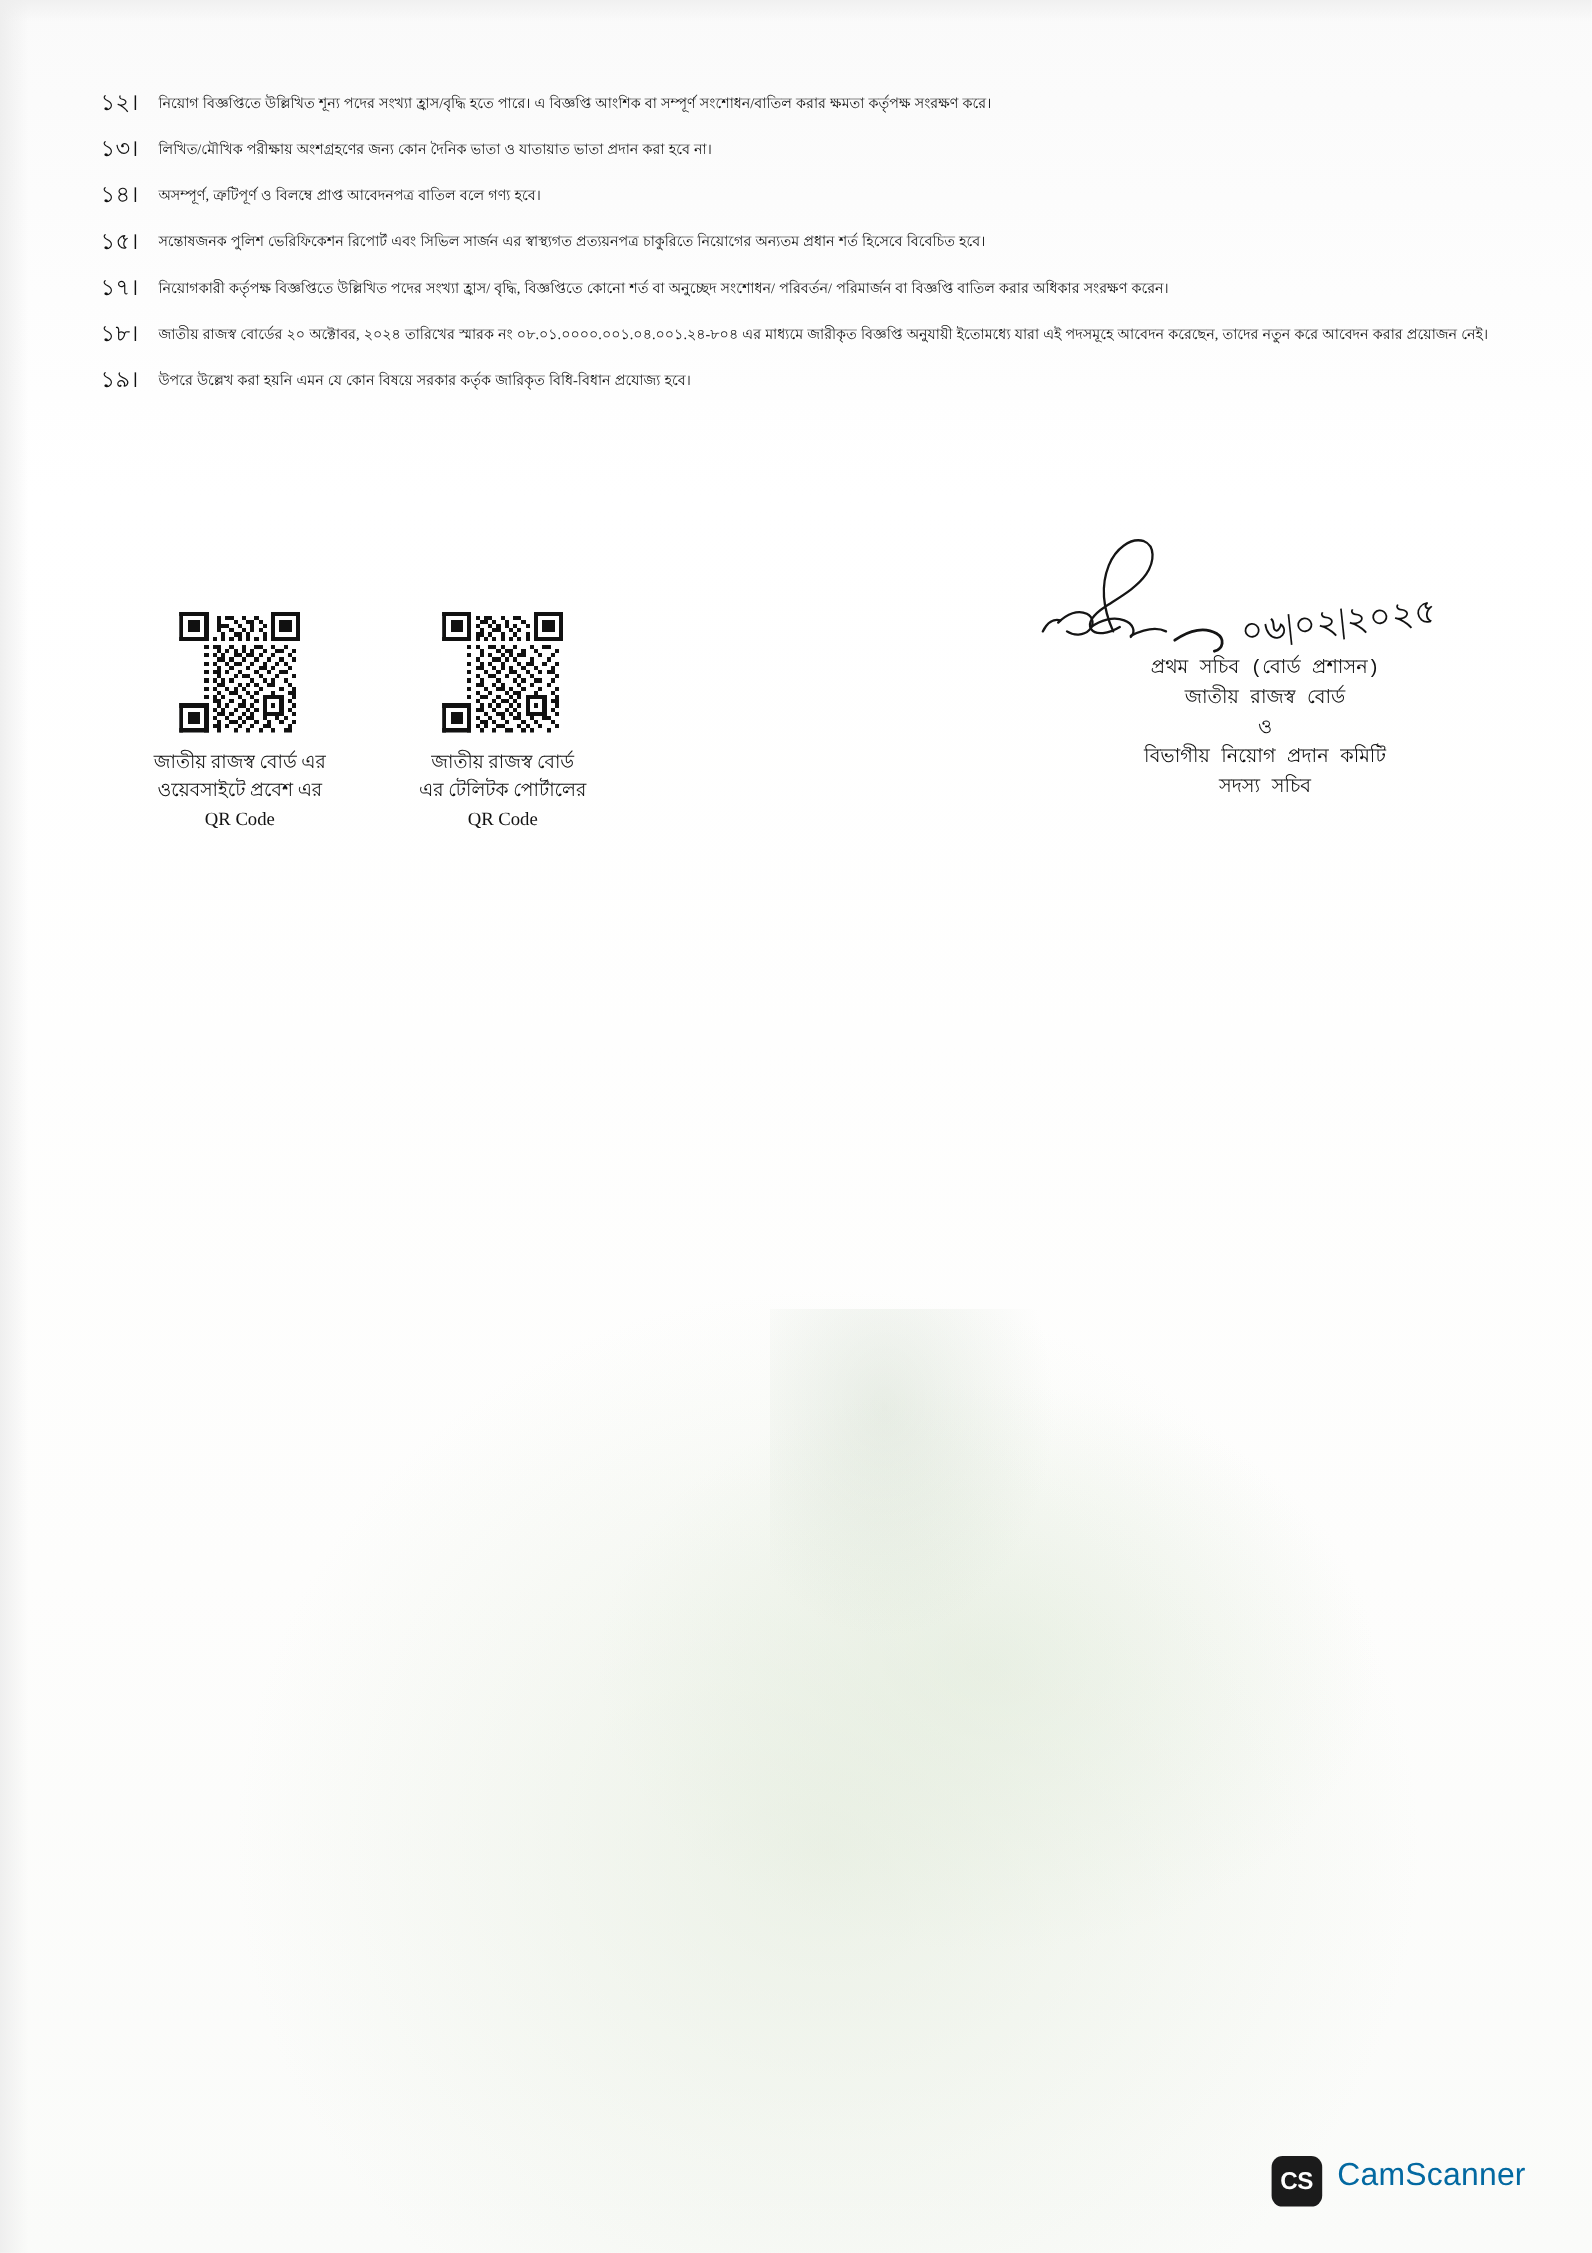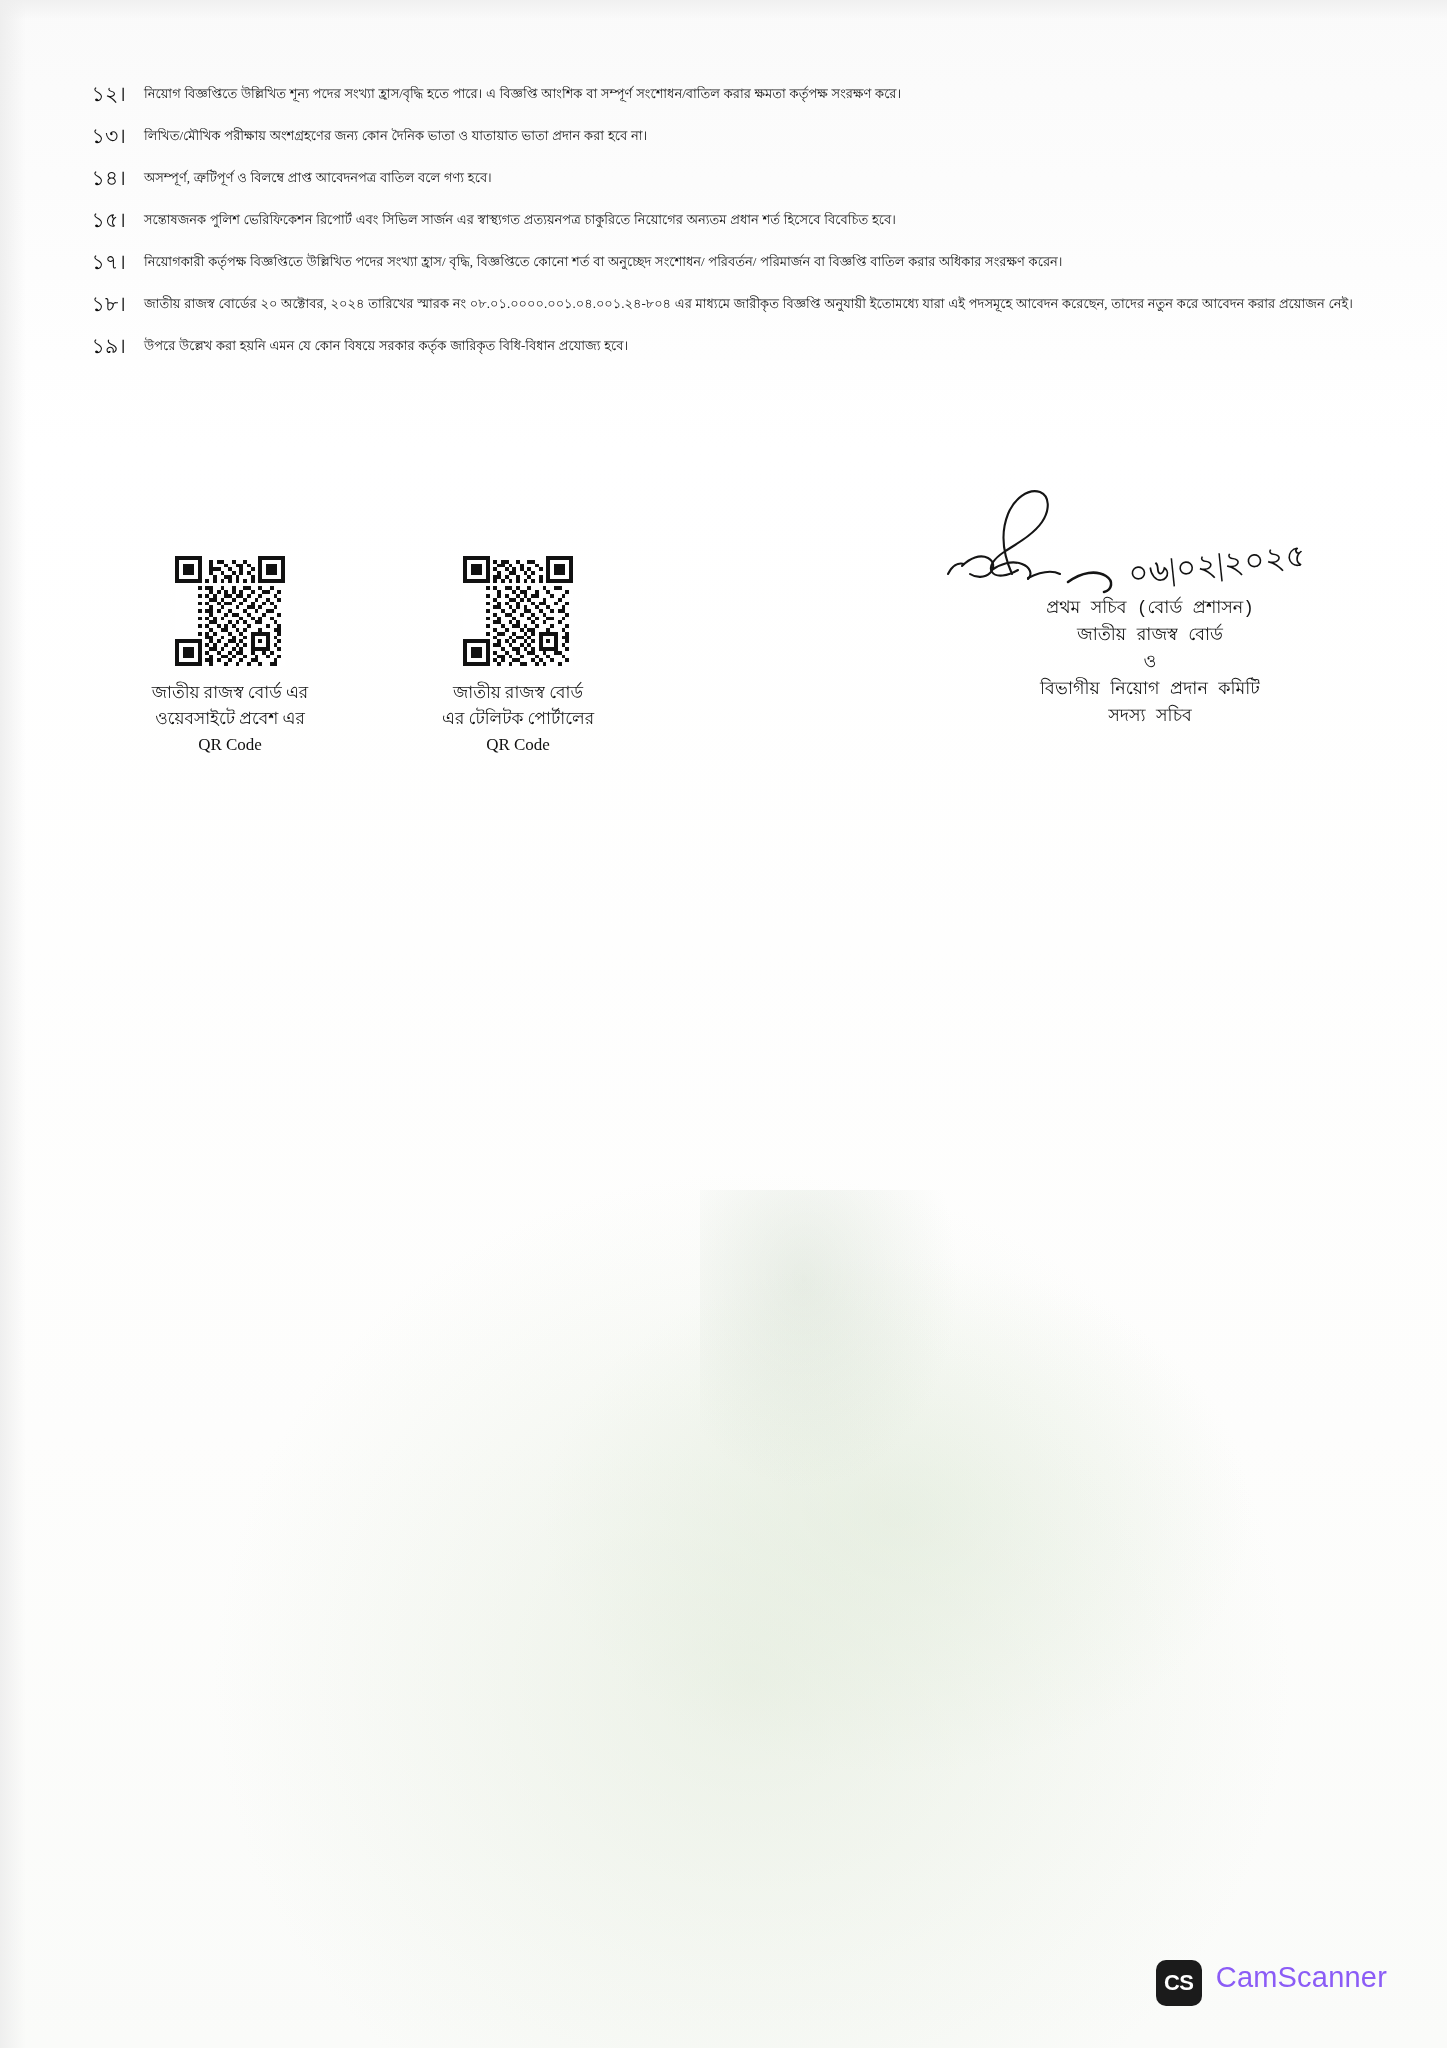--- a/index.html
+++ b/index.html
@@ -76,25 +76,25 @@
     padding-right: 36px;
     word-spacing: 0.5px;
   }
   .clause.single .clause-body {
     text-align: left;
   }
 
   
   .qr-area {
     position: absolute;
-    left: 130px;
+    left: 118px;
     top: 556px;
     width: 560px;
     display: flex;
-    gap: 88px;
+    gap: 39px;
   }
   .qr-item {
     width: 200px;
     text-align: center;
   }
   .qr-img {
     width: 110px;
     height: 110px;
     margin: 0 auto 14px auto;
     display: block;
@@ -150,21 +150,21 @@
     font-size: 22px;
     letter-spacing: -0.5px;
     display: flex;
     align-items: center;
     justify-content: center;
     margin-top: 12px;
   }
   .cs-text {
     font-family: "Liberation Sans", sans-serif;
     font-size: 29px;
-    color: #8b5cf6;
+    color: #0369a1;
     letter-spacing: 0.2px;
   }
 
   
   .speckle {
     position: absolute;
     left: 700px;
     top: 1190px;
     width: 260px;
     height: 300px;

